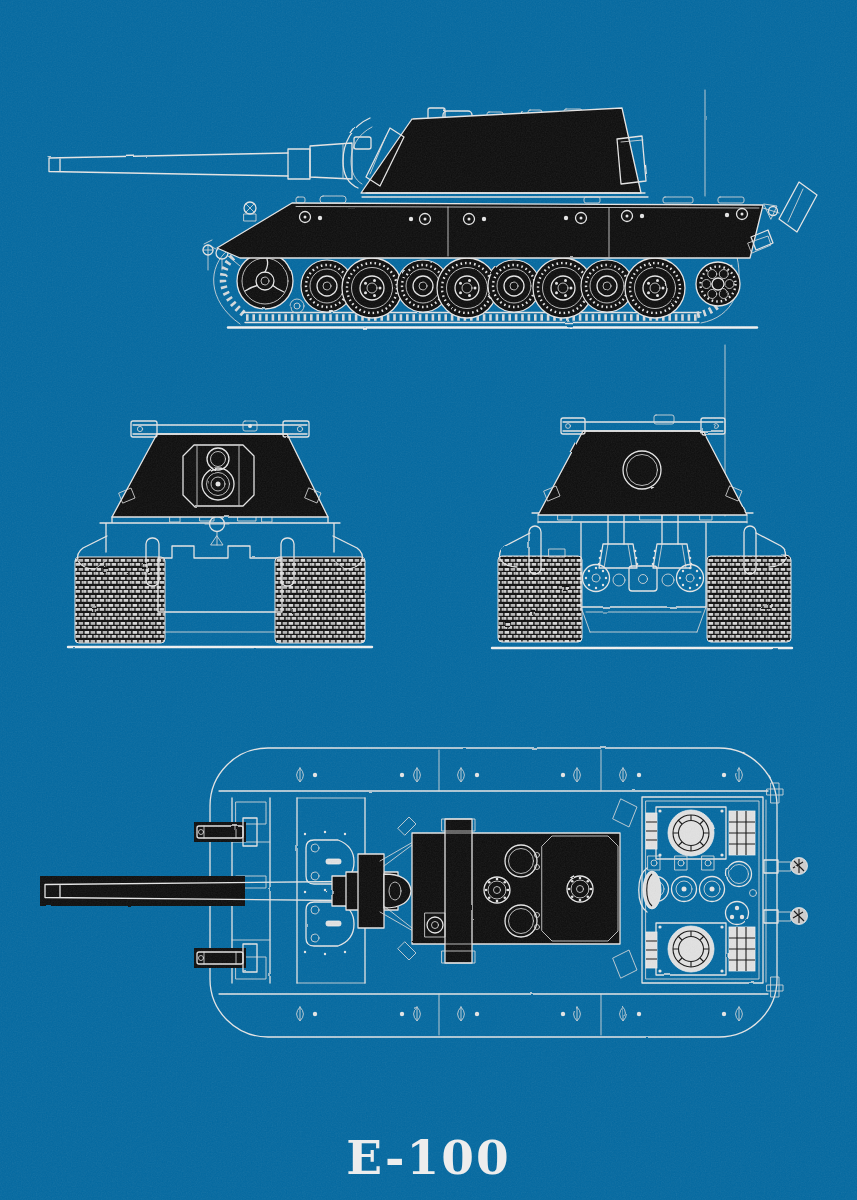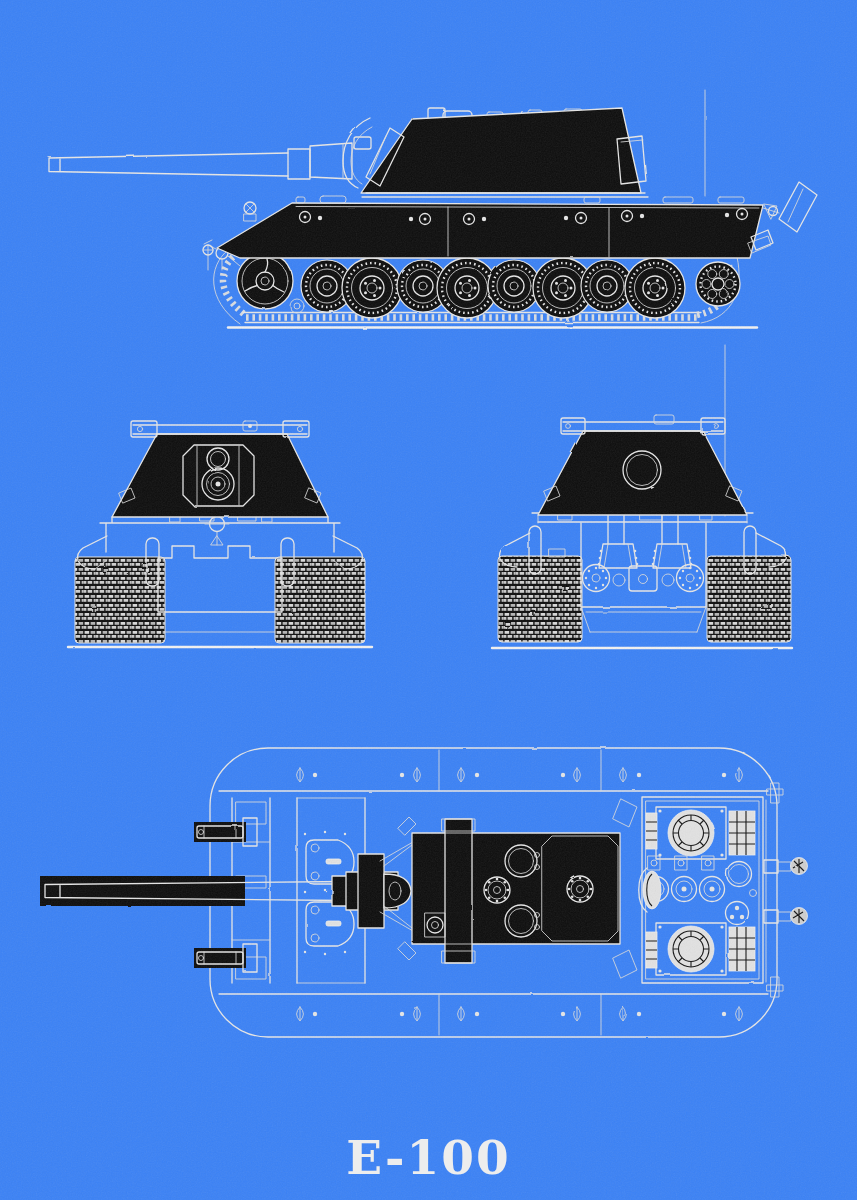--- a/index.html
+++ b/index.html
@@ -1,16 +1,16 @@
 <!DOCTYPE html>
 <html><head>
 <meta charset="utf-8">
 <style>
   html,body{margin:0;padding:0;background:#000;}
-  .poster{position:relative;width:857px;height:1200px;background:#3b82f6;overflow:hidden;}
+  .poster{position:relative;width:857px;height:1200px;background:#0369a1;overflow:hidden;}
   svg{position:absolute;left:0;top:0;}
   .ln{stroke:#e6e6e6;fill:none;stroke-width:1.3;stroke-linecap:round;stroke-linejoin:round;}
   .fn{stroke:#dcdcdc;fill:none;stroke-width:0.85;stroke-linecap:round;stroke-linejoin:round;}
   .thk{stroke:#f2f2f2;fill:none;stroke-width:2.4;stroke-linecap:round;}
   .bgfill{fill:#0b0b0b;}
   .wdot{fill:#e6e6e6;stroke:none;}
   .dash{stroke:#e6e6e6;fill:none;stroke-width:2.4;stroke-dasharray:1.6 3;}
   .cleat{stroke:#e0e0e0;fill:none;stroke-width:6.5;stroke-dasharray:2.6 3.8;opacity:.95;}
   .bright{fill:#e2e2e2;stroke:#f0f0f0;stroke-width:0.8;}
   .dk{stroke:#141414;fill:none;stroke-width:1.1;}

